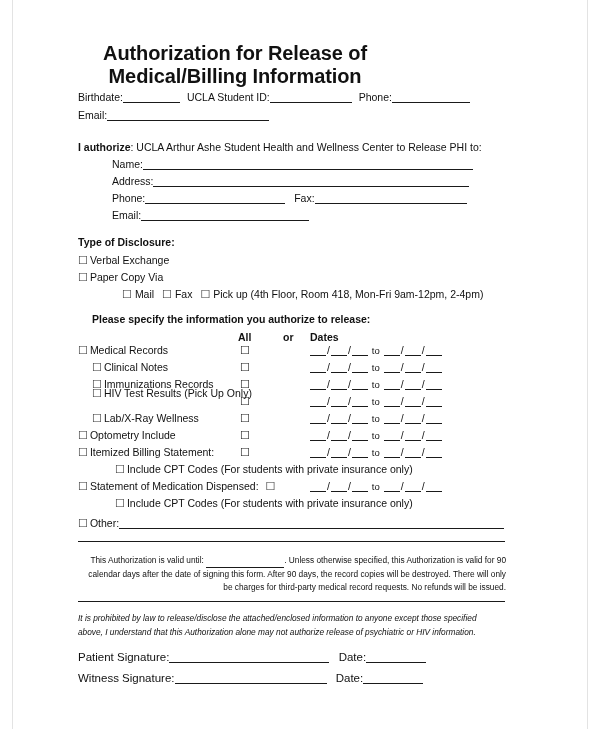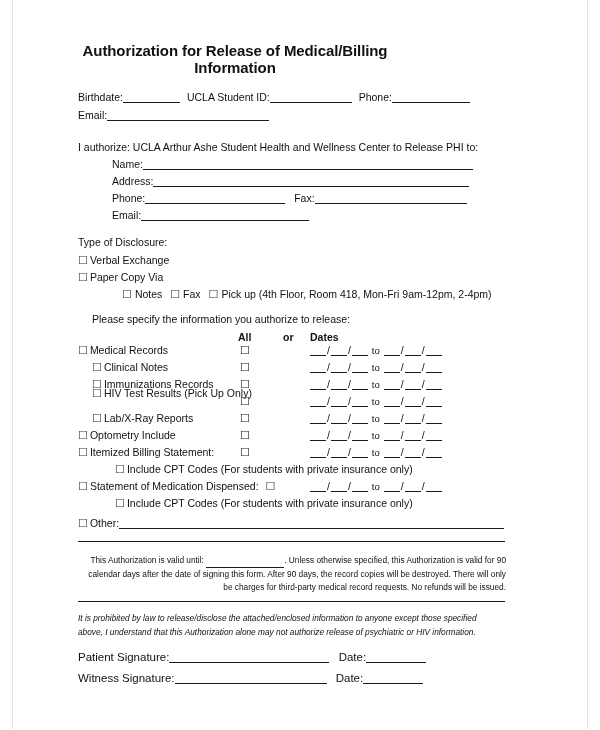--- a/index.html
+++ b/index.html
@@ -24,37 +24,37 @@
     top: 0px;
     width: 576px;
     height: 729px;
     border-left: 1px solid #e3e3e3;
     border-right: 1px solid #e3e3e3;
     box-sizing: border-box;
     pointer-events: none;
   }
 
   h1.title {
-    font-size: 15px;
+    font-size: 20px;
     font-weight: bold;
     text-align: center;
     margin: 0;
     position: absolute;
     left: 40px;
     top: 42px;
     width: 390px;
     letter-spacing: -0.1px;
   }
 
   .row {
     position: absolute;
     font-size: 10.5px;
     white-space: nowrap;
   }
-  .bold { font-weight: normal; text-align: center; }
+  .bold { font-weight: bold; text-align: center; }
 
   
   .ul {
     display: inline-block;
     border-bottom: 1.6px solid #1a1a1a;
     vertical-align: bottom;
     height: 11px;
   }
   .ul-thin {
     display: inline-block;
@@ -170,21 +170,21 @@
 
   <div class="row" style="left:78px; top:254px;">
     <span class="cb">☐</span><span style="display:inline-block;width:2px;"></span><span>Verbal Exchange</span>
   </div>
 
   <div class="row" style="left:78px; top:271px;">
     <span class="cb">☐</span><span style="display:inline-block;width:2px;"></span><span>Paper Copy   Via</span>
   </div>
 
   <div class="row" style="left:122px; top:288px;">
-    <span class="cb">☐</span><span style="display:inline-block;width:3px;"></span><span>Notes</span>
+    <span class="cb">☐</span><span style="display:inline-block;width:3px;"></span><span>Mail</span>
     <span style="display:inline-block;width:5px;"></span><span class="cb">☐</span><span style="display:inline-block;width:3px;"></span><span>Fax</span>
     <span style="display:inline-block;width:5px;"></span><span class="cb">☐</span><span style="display:inline-block;width:3px;"></span><span>Pick up (4th Floor, Room 418, Mon-Fri 9am-12pm, 2-4pm)</span>
   </div>
 
   <div class="row bold" style="left:92px; top:313px;">Please specify the information you authorize to release:</div>
 
   <div class="colhead" style="left:238px; top:331px;">All</div>
   <div class="colhead" style="left:283px; top:331px;">or</div>
   <div class="colhead" style="left:310px; top:331px;">Dates</div>
 
@@ -194,21 +194,21 @@
       <div class="dateline" style="left: 310px; top: 344px;"><span><span class="dash"></span><span class="slash">/</span><span class="dash"></span><span class="slash">/</span><span class="dash"></span><span class="to">to</span><span class="dash"></span><span class="slash">/</span><span class="dash"></span><span class="slash">/</span><span class="dash"></span></span></div>
       <div class="row" style="left: 92px; top: 361px;"><span class="cb">☐</span><span style="display: inline-block; width: 2px;"></span><span>Clinical Notes</span></div>
       <div class="allbox" style="left: 240px; top: 361px;">☐</div>
       <div class="dateline" style="left: 310px; top: 361px;"><span><span class="dash"></span><span class="slash">/</span><span class="dash"></span><span class="slash">/</span><span class="dash"></span><span class="to">to</span><span class="dash"></span><span class="slash">/</span><span class="dash"></span><span class="slash">/</span><span class="dash"></span></span></div>
       <div class="row" style="left: 92px; top: 378px;"><span class="cb">☐</span><span style="display: inline-block; width: 2px;"></span><span>Immunizations Records</span></div>
       <div class="allbox" style="left: 240px; top: 378px;">☐</div>
       <div class="dateline" style="left: 310px; top: 378px;"><span><span class="dash"></span><span class="slash">/</span><span class="dash"></span><span class="slash">/</span><span class="dash"></span><span class="to">to</span><span class="dash"></span><span class="slash">/</span><span class="dash"></span><span class="slash">/</span><span class="dash"></span></span></div>
       <div class="row" style="left: 92px; top: 387px;"><span class="cb">☐</span><span style="display: inline-block; width: 2px;"></span><span>HIV Test Results (Pick Up Only)</span></div>
       <div class="allbox" style="left: 240px; top: 395px;">☐</div>
       <div class="dateline" style="left: 310px; top: 395px;"><span><span class="dash"></span><span class="slash">/</span><span class="dash"></span><span class="slash">/</span><span class="dash"></span><span class="to">to</span><span class="dash"></span><span class="slash">/</span><span class="dash"></span><span class="slash">/</span><span class="dash"></span></span></div>
-      <div class="row" style="left: 92px; top: 412px;"><span class="cb">☐</span><span style="display: inline-block; width: 2px;"></span><span>Lab/X-Ray Reports</span></div>
+      <div class="row" style="left: 92px; top: 412px;"><span class="cb">☐</span><span style="display: inline-block; width: 2px;"></span><span>Lab/X-Ray Wellness</span></div>
       <div class="allbox" style="left: 240px; top: 412px;">☐</div>
       <div class="dateline" style="left: 310px; top: 412px;"><span><span class="dash"></span><span class="slash">/</span><span class="dash"></span><span class="slash">/</span><span class="dash"></span><span class="to">to</span><span class="dash"></span><span class="slash">/</span><span class="dash"></span><span class="slash">/</span><span class="dash"></span></span></div>
       <div class="row" style="left: 78px; top: 429px;"><span class="cb">☐</span><span style="display: inline-block; width: 2px;"></span><span>Optometry Include</span></div>
       <div class="allbox" style="left: 240px; top: 429px;">☐</div>
       <div class="dateline" style="left: 310px; top: 429px;"><span><span class="dash"></span><span class="slash">/</span><span class="dash"></span><span class="slash">/</span><span class="dash"></span><span class="to">to</span><span class="dash"></span><span class="slash">/</span><span class="dash"></span><span class="slash">/</span><span class="dash"></span></span></div>
       <div class="row" style="left: 78px; top: 446px;"><span class="cb">☐</span><span style="display: inline-block; width: 2px;"></span><span>Itemized Billing Statement:</span></div>
       <div class="allbox" style="left: 240px; top: 446px;">☐</div>
       <div class="dateline" style="left: 310px; top: 446px;"><span><span class="dash"></span><span class="slash">/</span><span class="dash"></span><span class="slash">/</span><span class="dash"></span><span class="to">to</span><span class="dash"></span><span class="slash">/</span><span class="dash"></span><span class="slash">/</span><span class="dash"></span></span></div>
       <div class="row" style="left: 115px; top: 463px;"><span class="cb">☐</span><span style="display: inline-block; width: 2px;"></span><span>Include CPT Codes (For students with private insurance only)</span></div>
       <div class="row" style="left: 78px; top: 480px;"><span class="cb">☐</span><span style="display: inline-block; width: 2px;"></span><span>Statement of Medication Dispensed:</span><span style="display: inline-block; width: 7px;"></span><span class="cb">☐</span></div>

